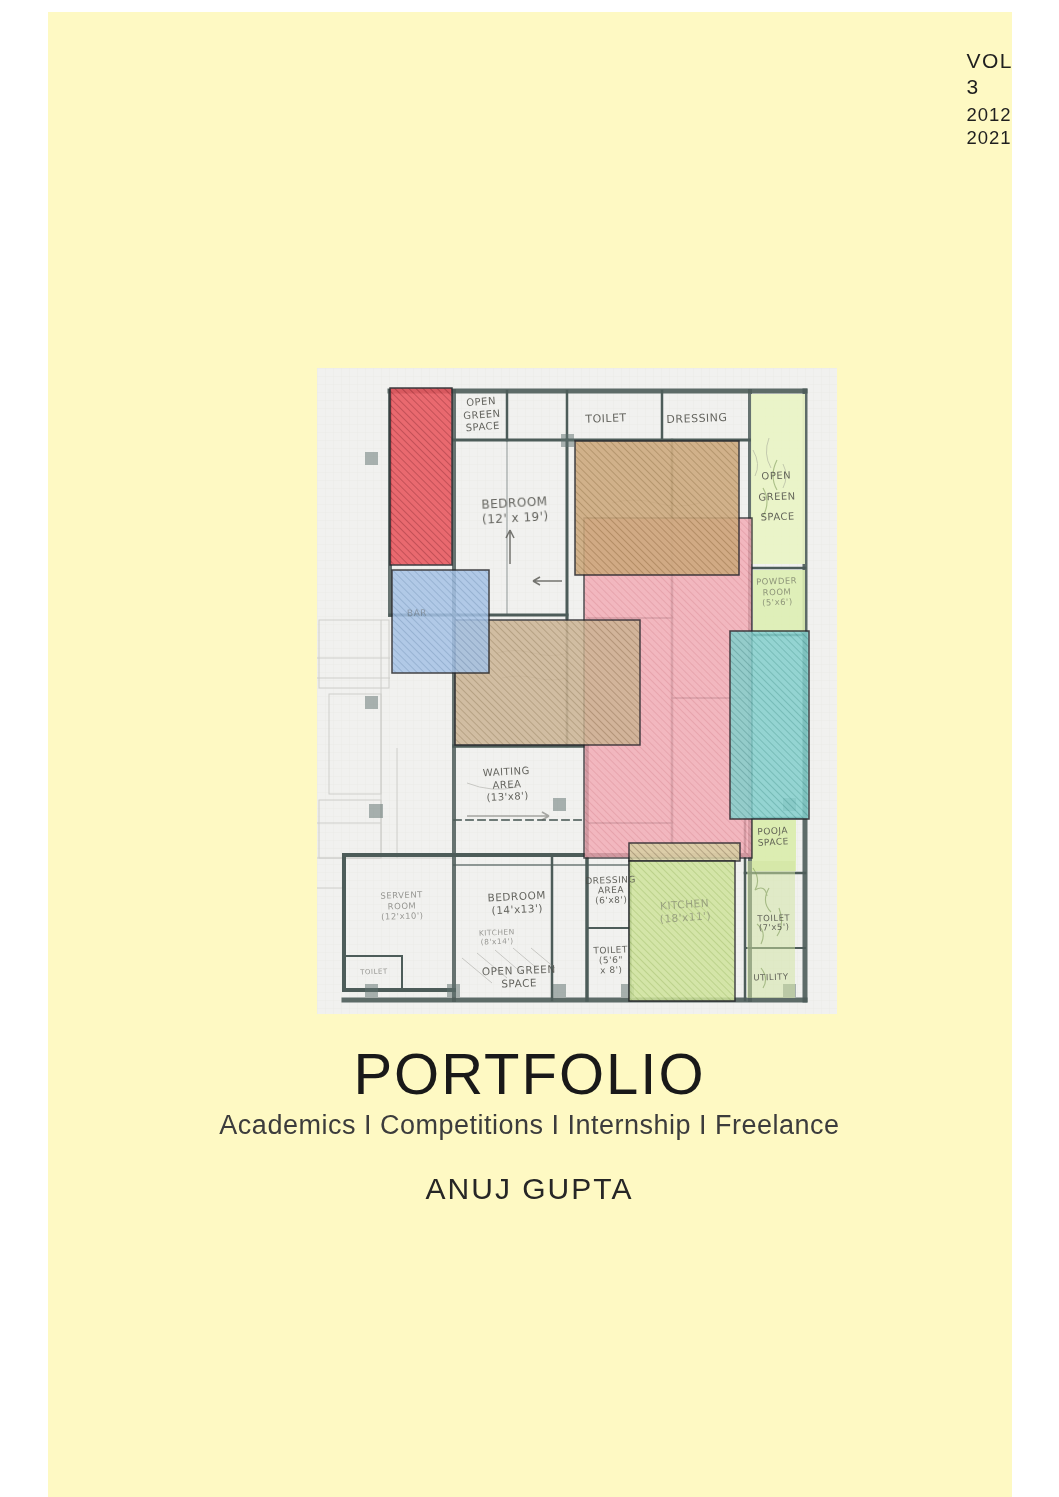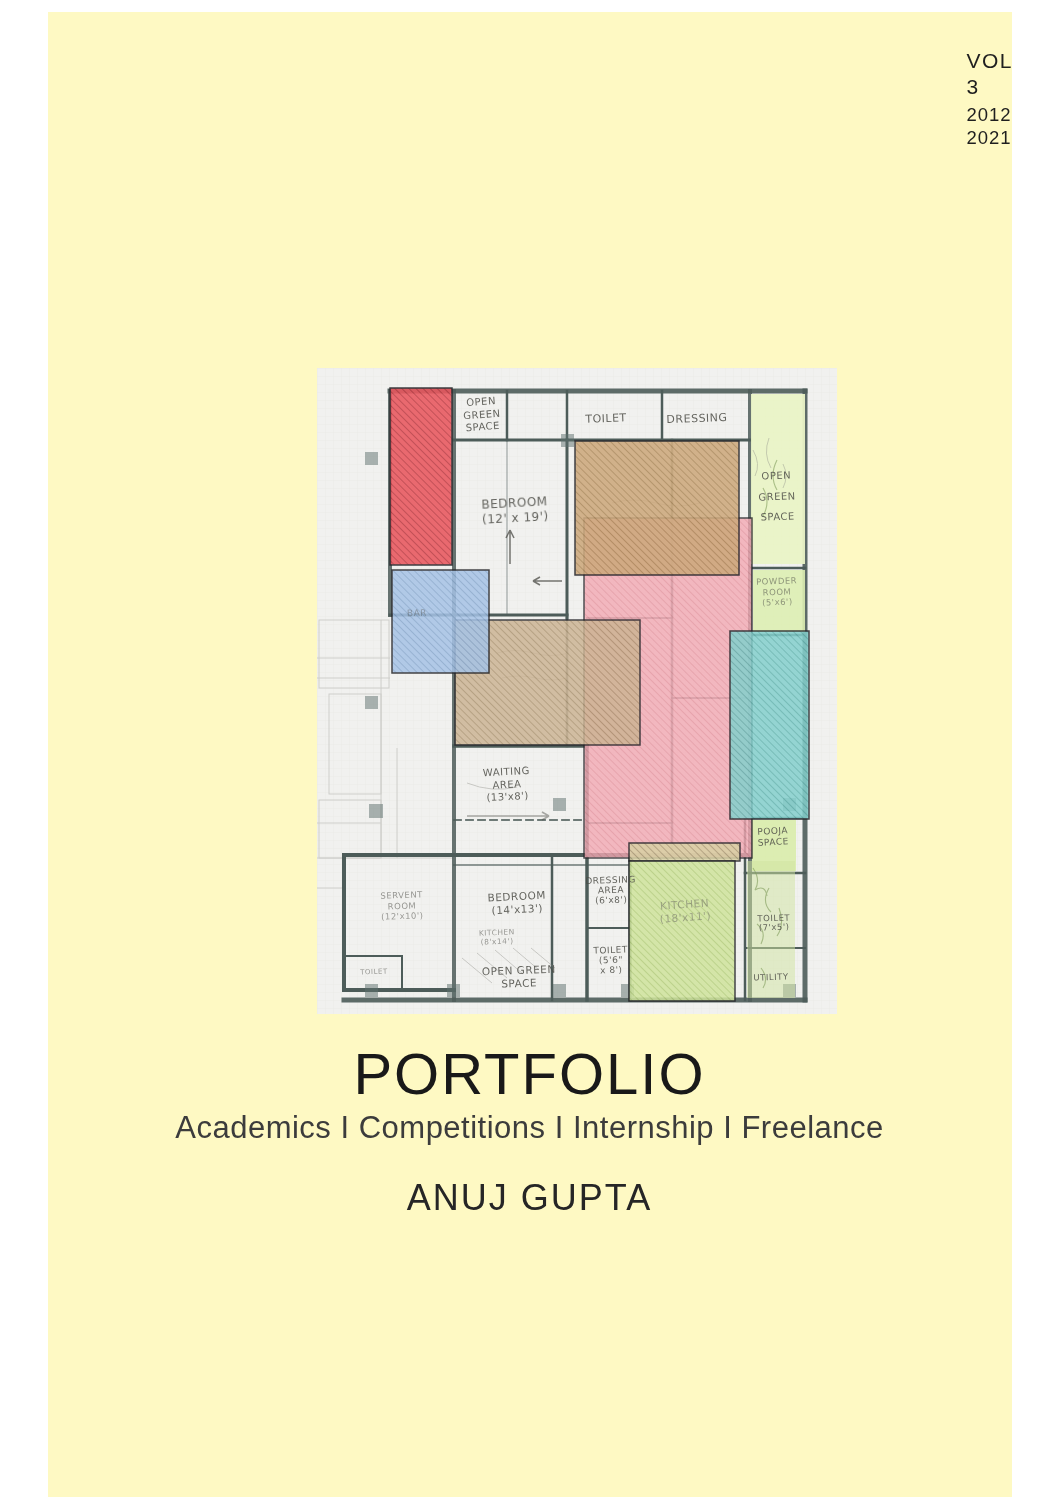--- a/index.html
+++ b/index.html
@@ -44,25 +44,25 @@
   
   .title-block{
     position:absolute;left:0;top:1033px;width:100%;
     text-align:center;
   }
   .page-title{
     font-size:58px;font-weight:200;letter-spacing:2px;
     color:#191919;line-height:1.0;
   }
   .page-subtitle{
-    font-size:31px;font-weight:300;letter-spacing:.5px;
+    font-size:27px;font-weight:300;letter-spacing:.5px;
     color:#3c3c3c;margin-top:7px;
   }
   .author-name{
-    font-size:36px;font-weight:300;letter-spacing:2px;
+    font-size:30px;font-weight:300;letter-spacing:2px;
     color:#262626;margin-top:31px;
   }
 </style>
 </head>
 <body>
 
 <div class="page">
 
   <div class="vol-block">
     <div class="vol-line1">VOL-3</div>

